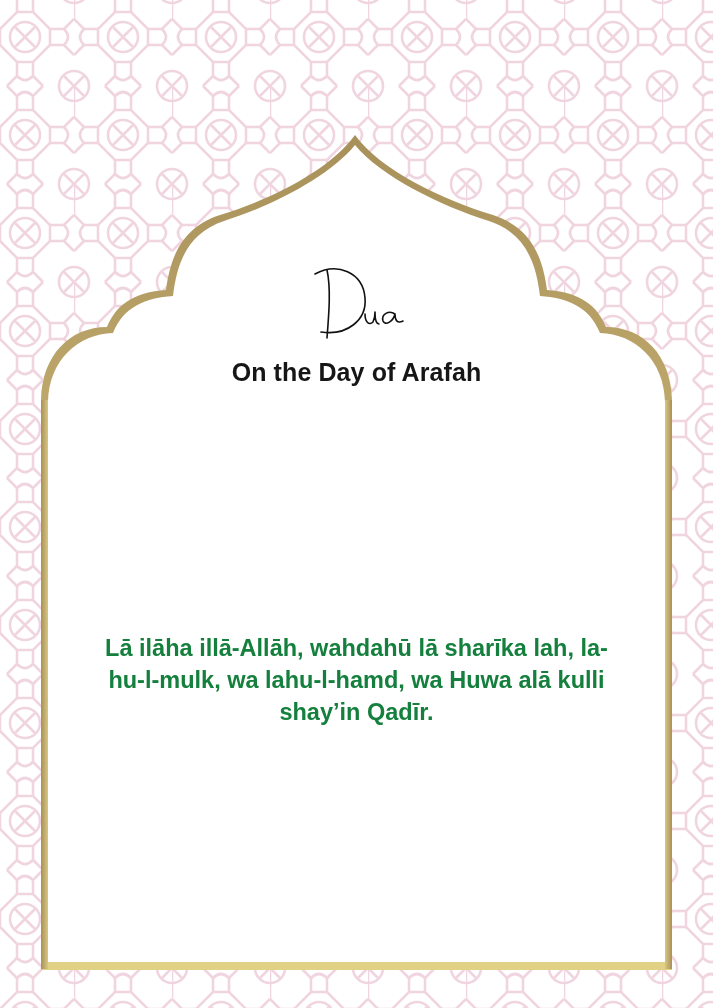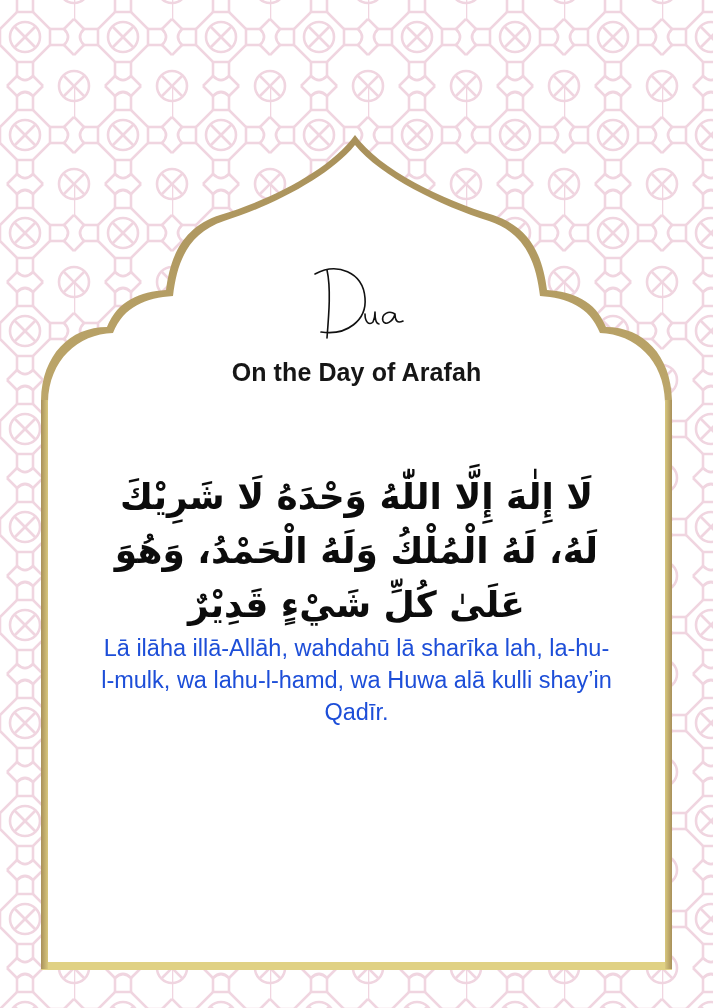--- a/index.html
+++ b/index.html
@@ -20,22 +20,22 @@
       font-family: "Liberation Sans", sans-serif; font-weight: bold;
       font-size: 25px; color: #161616; letter-spacing: 0.1px;
     }
     .arabic {
       position: absolute; left: 100px; width: 513px; top: 470px; text-align: center;
       font-family: "DejaVu Sans", sans-serif; font-weight: bold;
       font-size: 36px; line-height: 54px; color: #0c0c0c; direction: rtl;
     }
     .translit {
       position: absolute; left: 100px; width: 513px; top: 632px; text-align: center;
-      font-family: "Liberation Sans", sans-serif; font-weight: normal;
-      font-size: 23.5px; line-height: 32px; color: #1d4ed8;
+      font-family: "Liberation Sans", sans-serif; font-weight: bold;
+      font-size: 23.5px; line-height: 32px; color: #15803d;
     }
     .translation {
       position: absolute; left: 120px; width: 473px; top: 752px;
       text-align: justify; text-align-last: center;
       font-family: "Liberation Sans", sans-serif; font-weight: bold;
       font-size: 22.5px; line-height: 29.5px; color: #141414;
       hyphens: manual;
     }
   </style>
 </head>
@@ -145,17 +145,16 @@
         <path d="M58 56 C 58 64, 62 68, 66 64 C 68 60, 68 56, 68 54 C 68 60, 69 66, 72 66"></path>
 
         <path d="M88 56 C 82 52, 74 56, 76 63 C 78 68, 86 64, 88 56 C 88 62, 90 66, 96 63"></path>
       </g>
       <text x="0" y="0" font-size="1" fill="transparent">Dua</text>
     </svg>
   </div>
 
   <div class="subtitle">On the Day of Arafah</div>
 
-  <div class="arabic" lang="ar">لَا إِلٰهَ إِلَّا اللّٰهُ وَحْدَهُ لَا شَرِيْكَ لَهُ، لَهُ الْمُلْكُ وَلَهُ الْحَمْدُ، وَهُوَ عَلَىٰ كُلِّ شَيْءٍ قَدِيْرٌ</div>
 
   <div class="translit">Lā ilāha illā-Allāh, wahdahū lā sharīka lah, la-hu-l-mulk, wa lahu-l-hamd, wa Huwa alā kulli shay’in Qadīr.</div>
 
 </div>
 
 </body></html>

